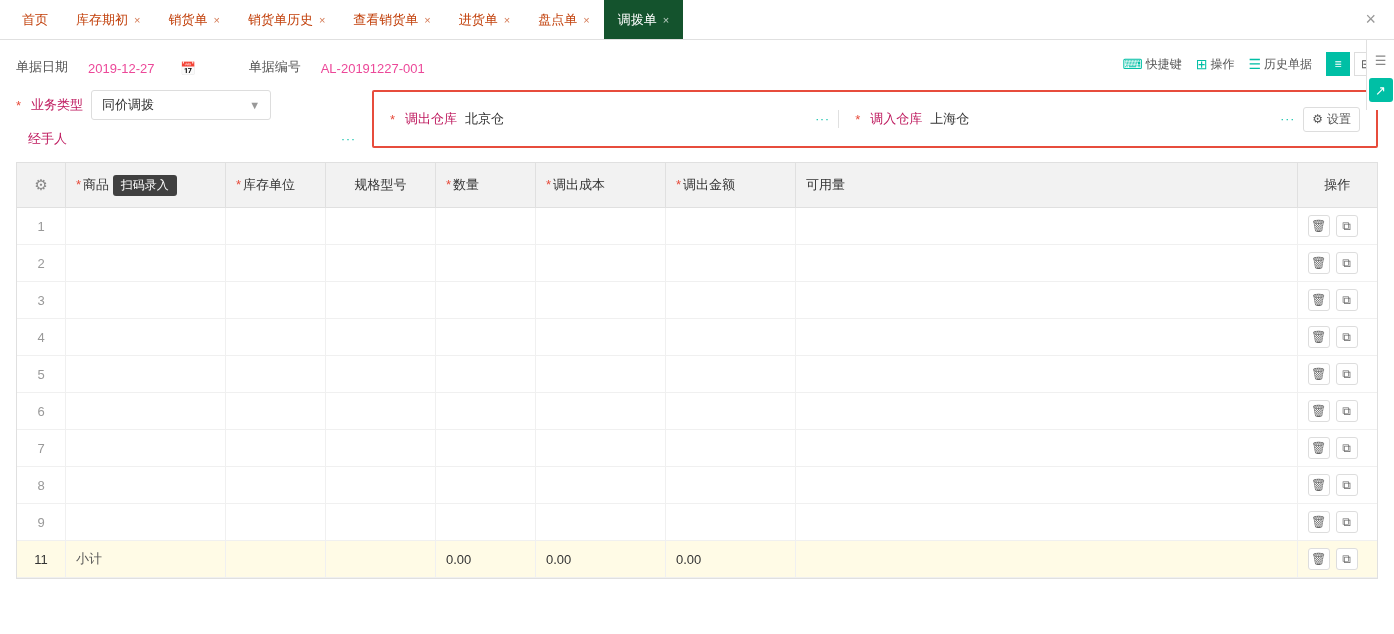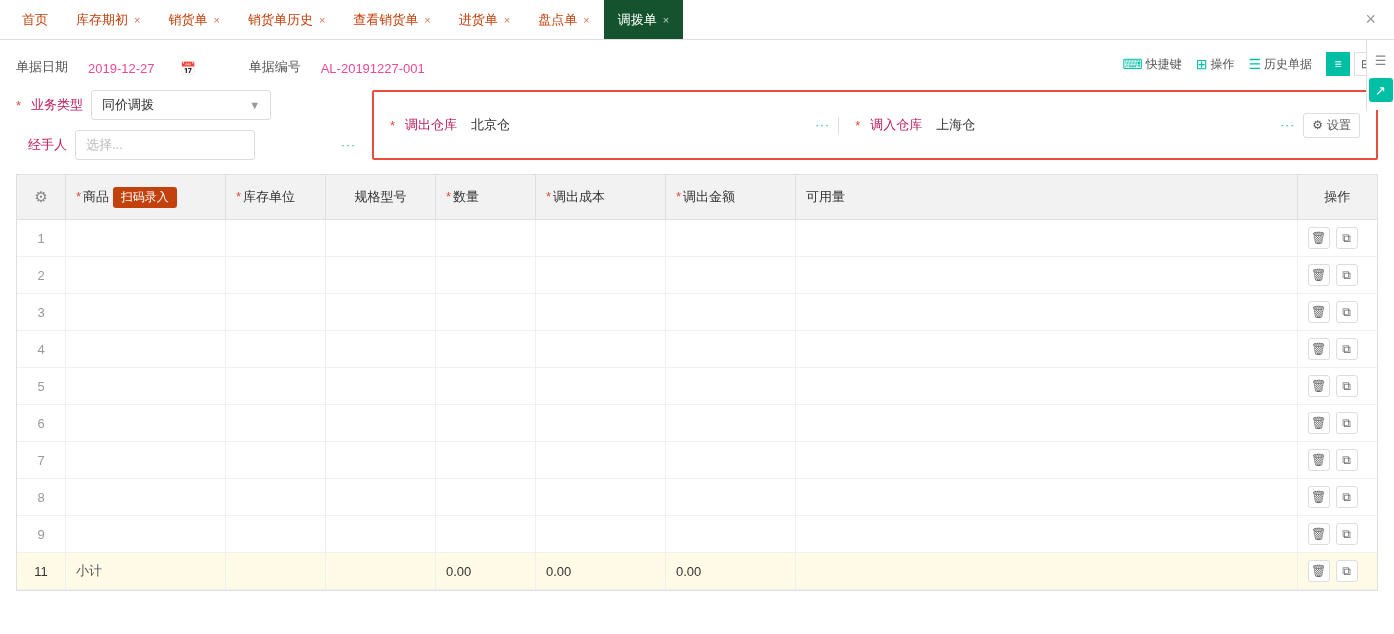--- a/index.html
+++ b/index.html
@@ -120,21 +120,21 @@
       align-items: center;
       gap: 8px;
     }
     .warehouse-section + .warehouse-section {
       border-left: 1px solid #e0e0e0;
       padding-left: 16px;
       margin-left: 8px;
     }
     .required-star { color: #e74c3c; margin-right: 2px; }
     .field-label { color: #be185d; font-size: 13px; }
-    .field-value { color: #333; font-size: 13px; font-weight: 500; margin-left: 6px; }
+    .field-value { color: #333; font-size: 13px; font-weight: 500; }
     .more-btn { color: #00bfa5; font-size: 12px; margin-left: auto; cursor: pointer; letter-spacing: 1px; }
     .settings-btn {
       display: flex;
       align-items: center;
       gap: 4px;
       border: 1px solid #ddd;
       padding: 3px 8px;
       border-radius: 3px;
       cursor: pointer;
       font-size: 12px;
@@ -222,21 +222,21 @@
       width: 22px; height: 22px;
       border: 1px solid #ddd;
       border-radius: 3px;
       display: flex; align-items: center; justify-content: center;
       cursor: pointer;
       background: #fff;
       color: #666;
       font-size: 12px;
     }
     .scan-btn {
-      background: #c2410c;
+      background: #404040;
       color: #fff;
       padding: 2px 8px;
       border-radius: 3px;
       font-size: 12px;
       cursor: pointer;
       border: none;
       white-space: nowrap;
     }
     .gear-icon {
       width: 28px; height: 28px;
@@ -350,23 +350,20 @@
       <div class="form-field-row">
         <span class="required-star">*</span>
         <span class="field-label">业务类型</span>
         <div class="form-select">
           <span class="form-select-value">同价调拨</span>
           <span class="form-select-arrow">▼</span>
         </div>
       </div>
       <div class="form-field-row">
         <span class="field-label" style="margin-left:12px;font-family:Liberation Serif, serif;">经手人</span>
-        <div class="person-select">
-          <span class="person-placeholder">选择...</span>
-        </div>
         <span class="more-btn">···</span>
       </div>
     </div>
 
     <div class="form-right-highlighted">
       <div class="warehouse-section">
         <span class="required-star">*</span>
         <span class="field-label">调出仓库</span>
         <span class="field-value">北京仓</span>
         <span class="more-btn">···</span>

